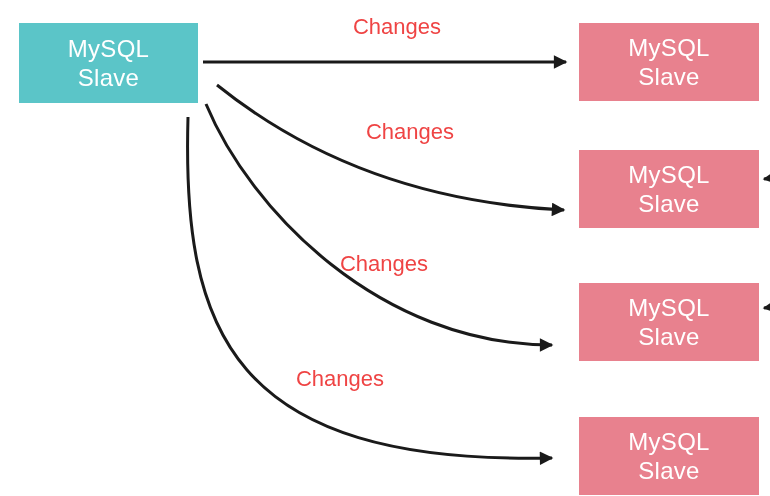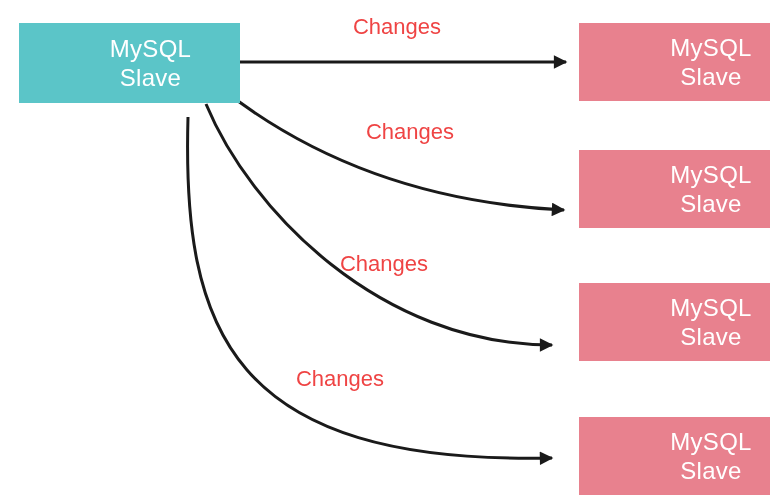--- a/index.html
+++ b/index.html
@@ -26,21 +26,20 @@
     position: absolute;
     display: flex;
     flex-direction: column;
     align-items: center;
     justify-content: center;
     text-align: center;
     color: #ffffff;
     font-size: 24px;
     line-height: 29px;
     letter-spacing: 0.3px;
-    padding-left: 42px;
   }
   .node.master {
     left: 19px;
     top: 23px;
     width: 179px;
     height: 80px;
     background: #5BC5C8;
   }
   .node.slave {
     left: 579px;

